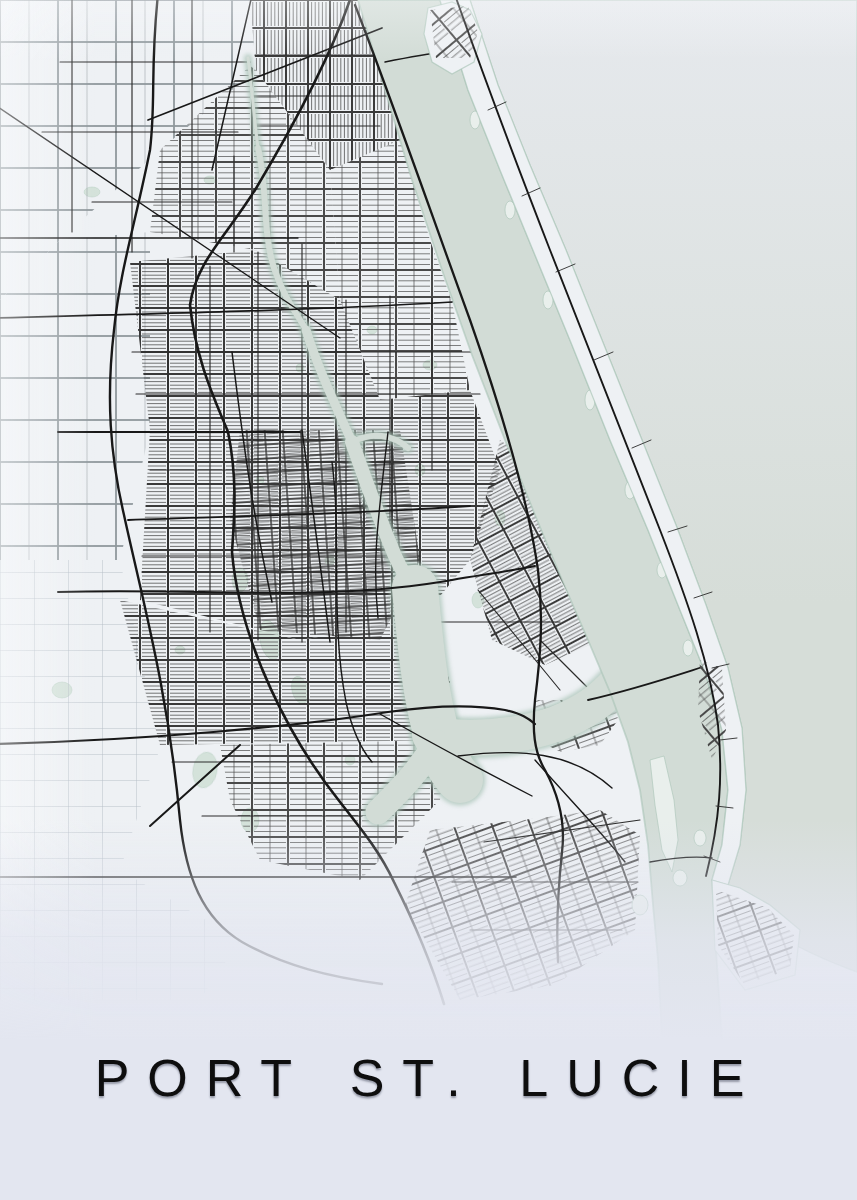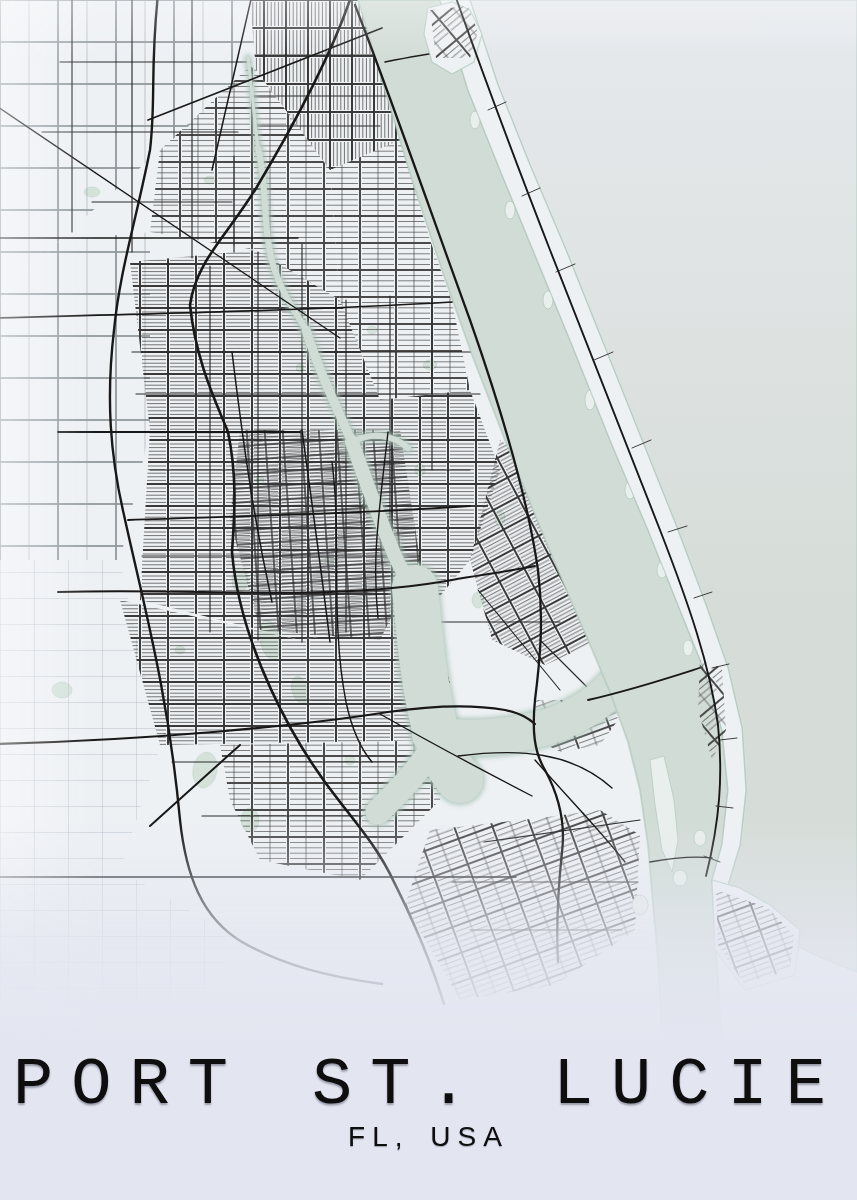--- a/index.html
+++ b/index.html
@@ -29,25 +29,24 @@
   .rd-major{stroke:var(--roadMajor,#181818);fill:none;stroke-linecap:round;stroke-linejoin:round;}
   .rd-tick{stroke:var(--roadMid,#2b2b2b);stroke-width:.9;fill:none;stroke-linecap:round;}
 
   
   .footer{
     position:absolute;left:0;top:1040px;width:857px;height:160px;
     background:var(--bg,#e3e6f0);text-align:center;
   }
   .title{
     margin:0;padding-top:12px;
-    font-size:67px;font-weight:400;color:var(--ink,#0e0e0e);
+    font-size:52px;font-weight:400;color:var(--ink,#0e0e0e);
     letter-spacing:18px;word-spacing:8px;white-space:nowrap;
     text-shadow:0 2px 2px rgba(35,40,60,.40);
     line-height:1.0;
-    font-family:Liberation Mono, monospace;
   }
   .subtitle{
     margin:2px 0 0 0;
     font-size:28px;font-weight:400;color:var(--ink,#0e0e0e);
     letter-spacing:7px;word-spacing:6px;white-space:nowrap;
     text-shadow:0 1px 1px rgba(35,40,60,.35);
   }
 </style>
 </head>
 <body>
@@ -262,17 +261,16 @@
     <rect x="0" y="0" width="95" height="1040" fill="url(#gWashLeft)"></rect>
     <rect x="0" y="0" width="857" height="60" fill="url(#gWashTop)"></rect>
   </g>
   <g>
     <rect x="0" y="820" width="857" height="220" fill="url(#gFadeBottom)"></rect>
   </g>
 </svg>
 
 <div class="footer">
   <h1 class="title">PORT ST. LUCIE</h1>
-  <h2 class="subtitle">FL, USA</h2>
 </div>
 
 </div>
 </div>
 
 </body></html>

